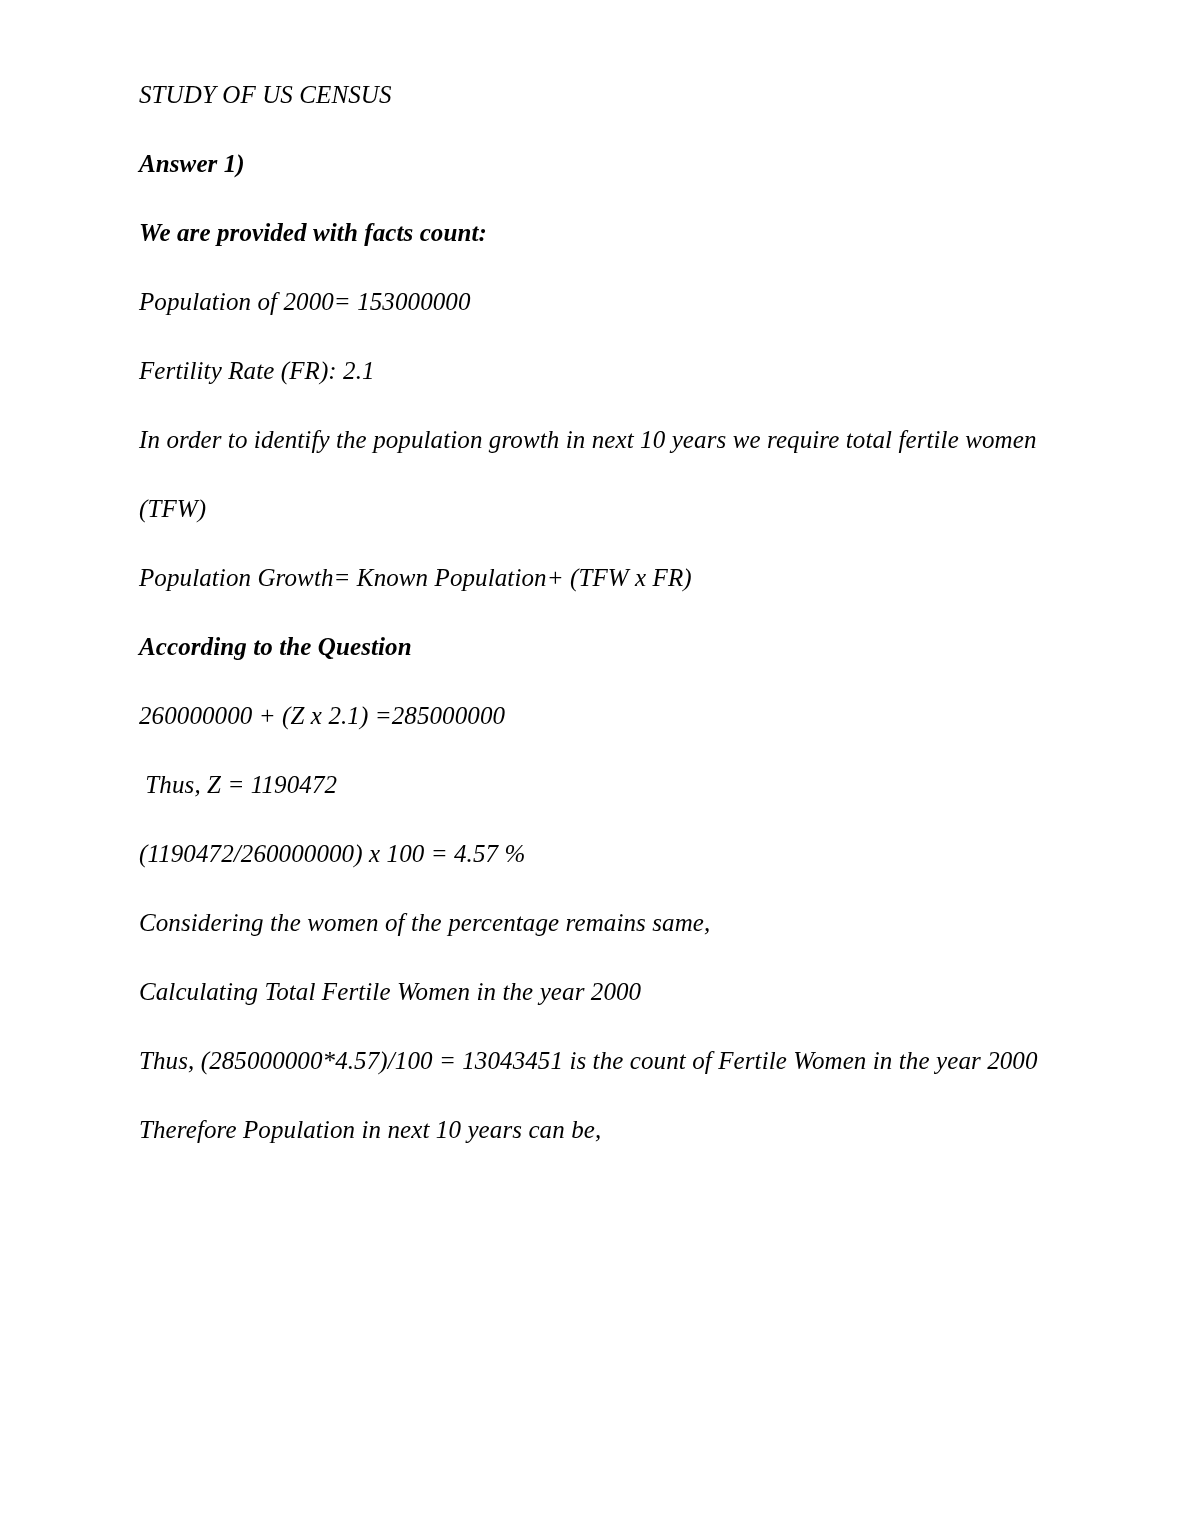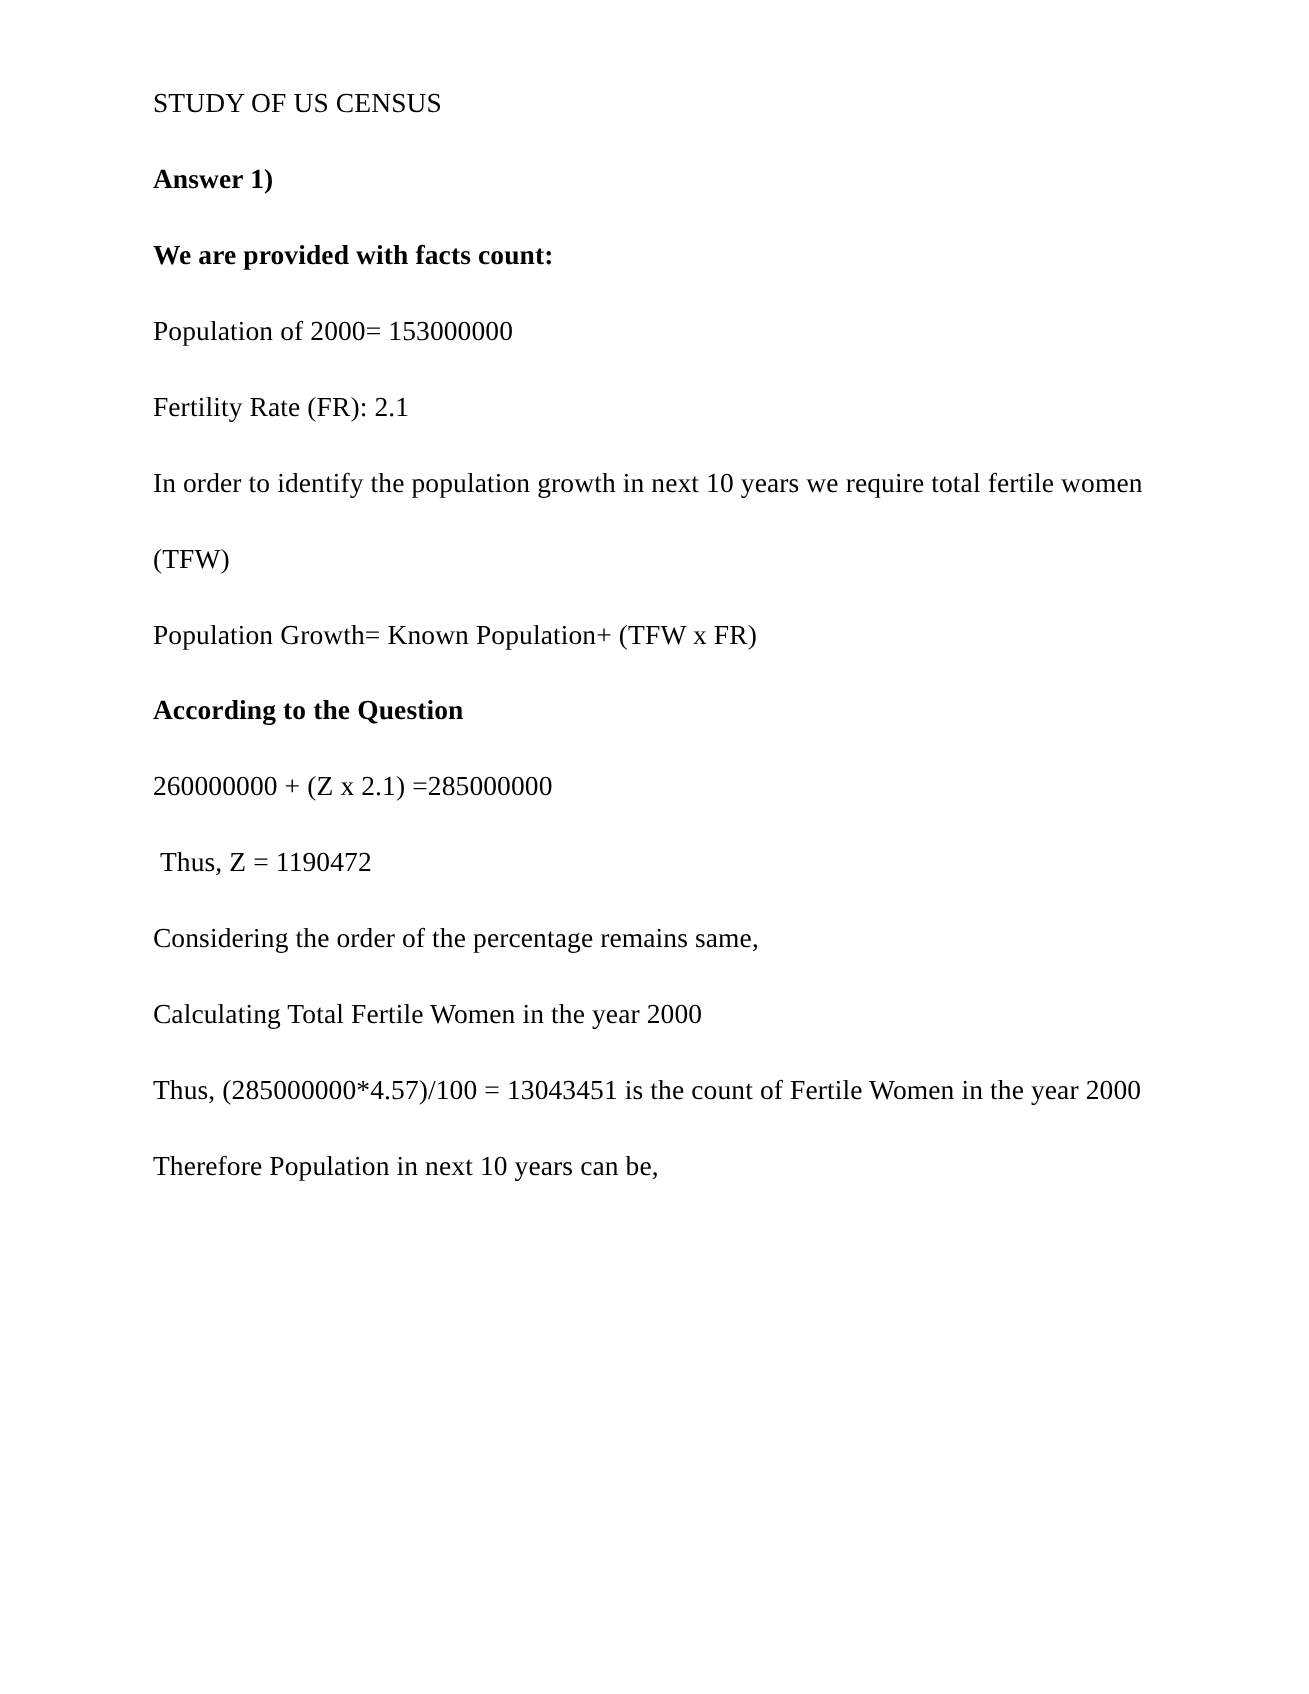--- a/index.html
+++ b/index.html
@@ -27,20 +27,21 @@
   .doc-body {
     width: 940px;
   }
   .para {
     font-size: 25px;
     line-height: 69px;
     margin: 0;
     padding: 0;
     white-space: pre-wrap;
     letter-spacing: 0.1px;
+    font-style: italic;
   }
   .para.bold {
     font-weight: bold;
   }
   .para.title {
     font-weight: normal;
   }
 </style>
 </head>
 <body>
@@ -64,22 +65,23 @@
     <p class="para">Population Growth= Known Population+ (TFW x FR)</p>
 
     <p class="para bold">According to the Question</p>
 
 
     <p class="para">260000000 + (Z x 2.1) =285000000</p>
 
     <p class="para"> Thus, Z = 1190472</p>
 
 
+    <p class="para">(1190472/260000000) x 100 = 4.57 %</p>
 
-    <p class="para">Considering the order of the percentage remains same,</p>
+    <p class="para">Considering the women of the percentage remains same,</p>
 
     <p class="para">Calculating Total Fertile Women in the year 2000</p>
 
     <p class="para">Thus, (285000000*4.57)/100 = 13043451 is the count of Fertile Women in the year 2000</p>
 
     <p class="para">Therefore Population in next 10 years can be,</p>
 
 
   </div>
 </div>

